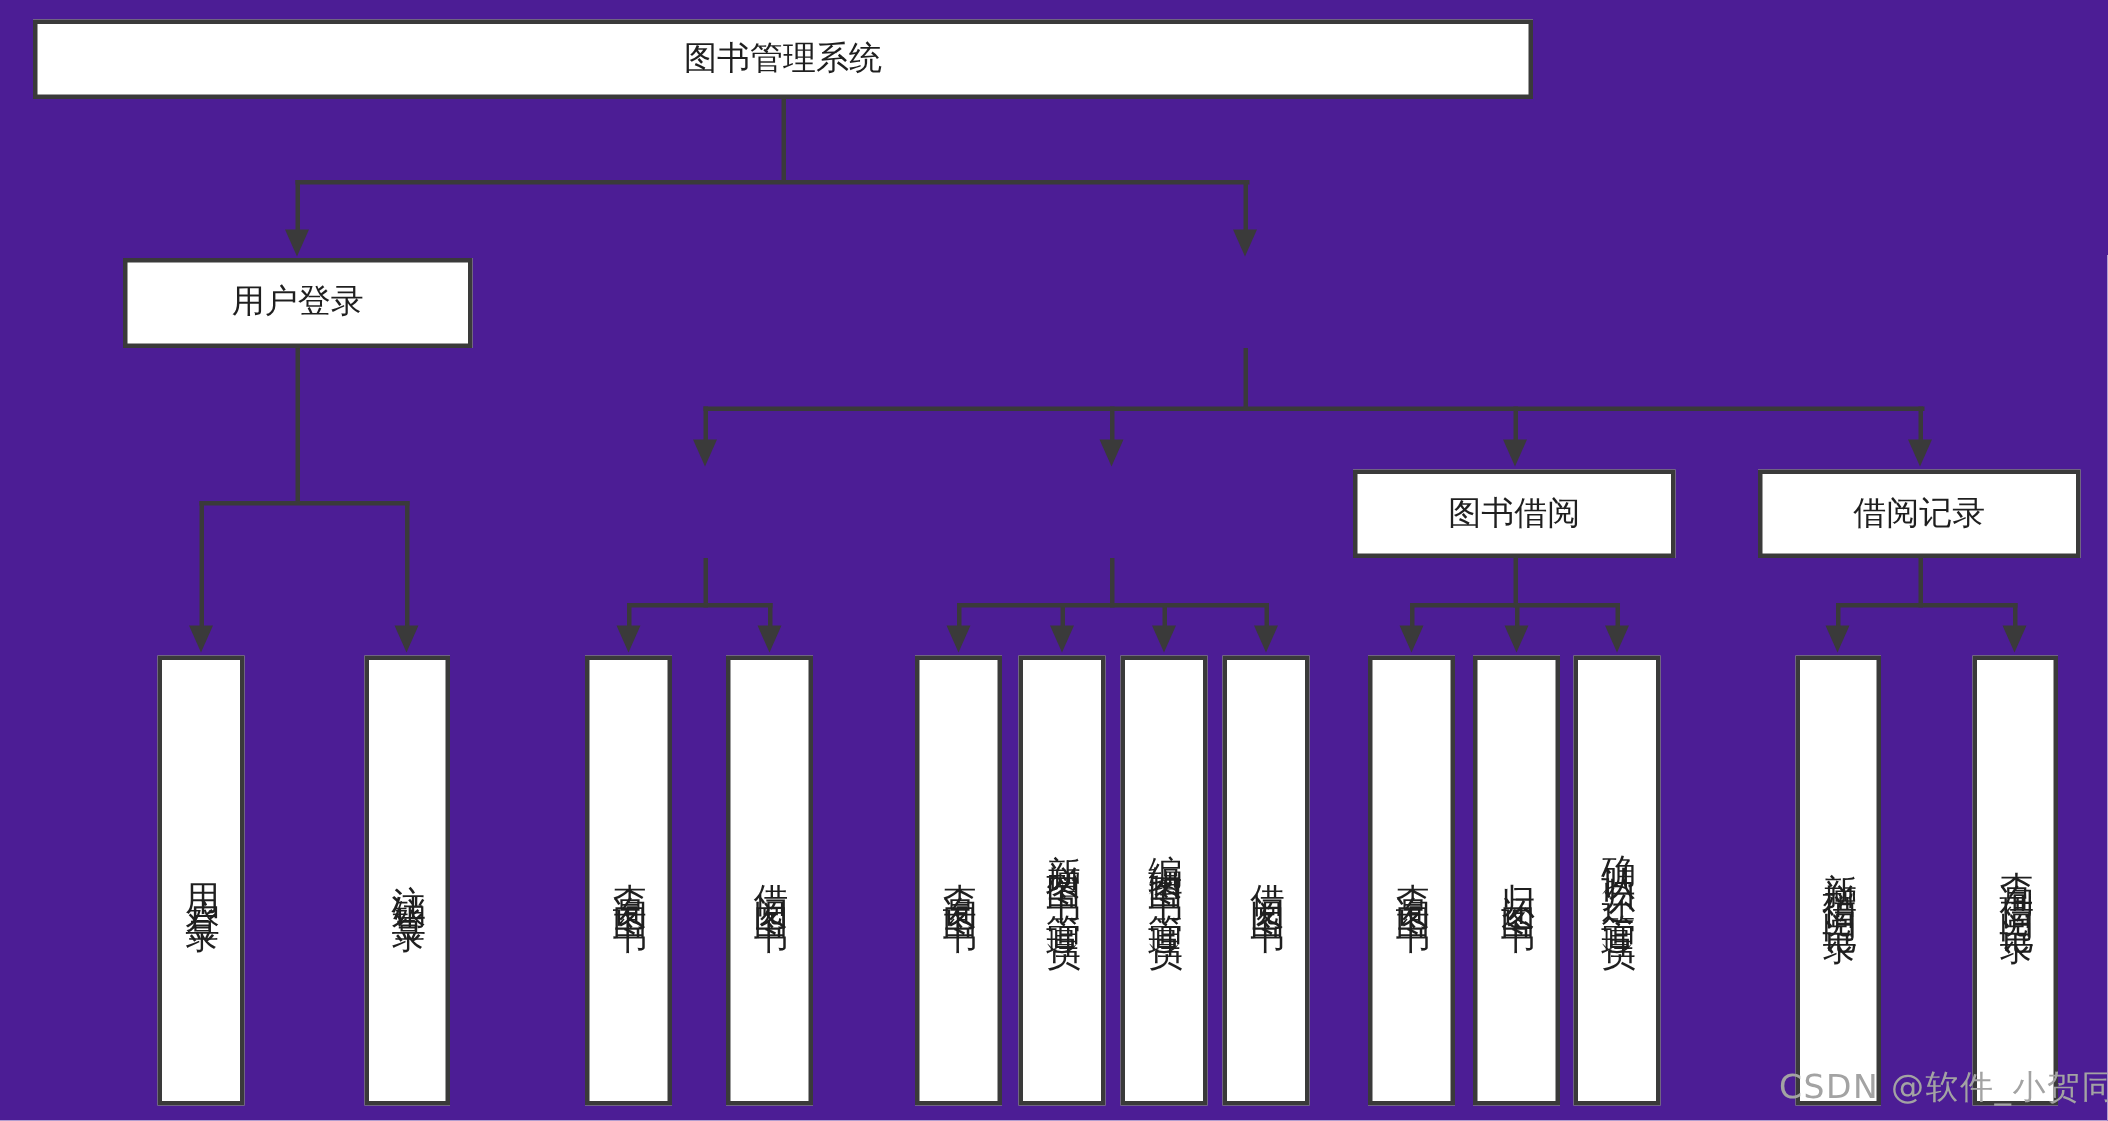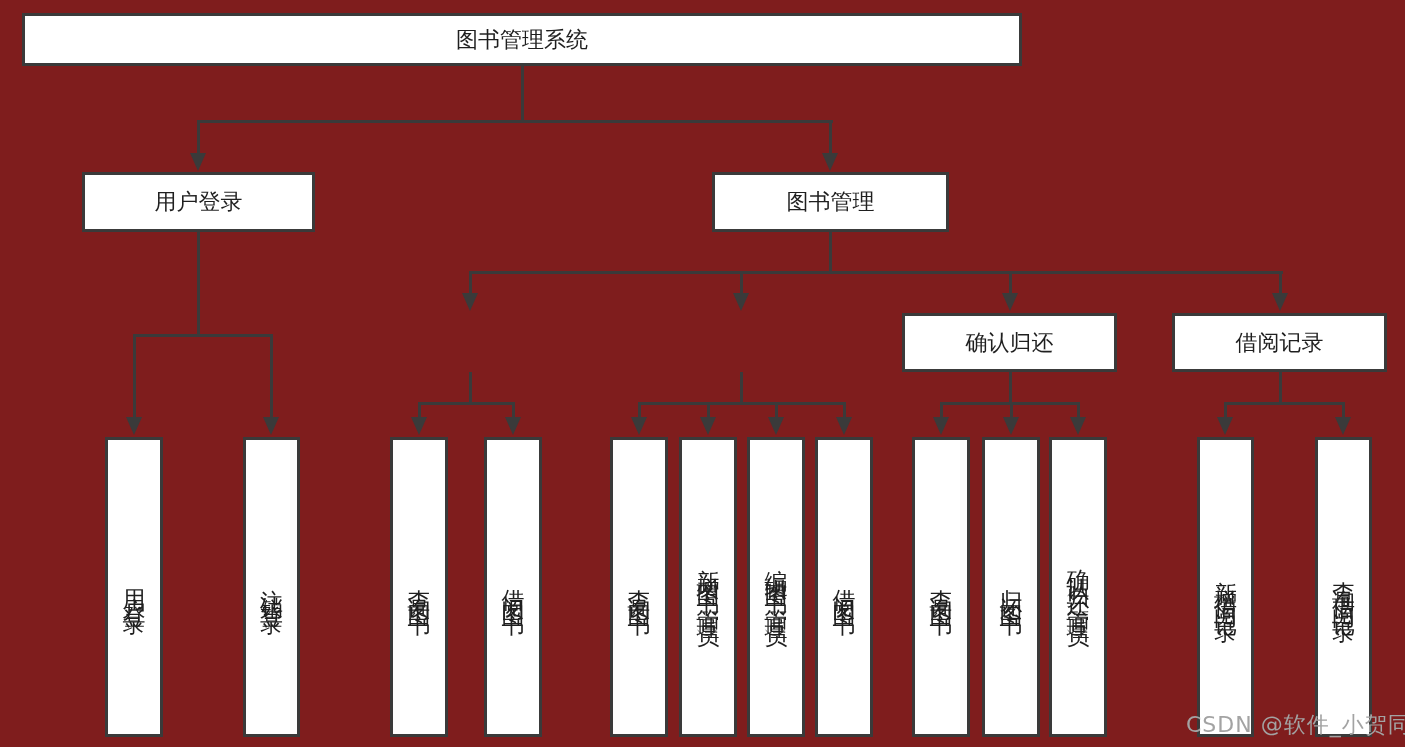--- a/index.html
+++ b/index.html
@@ -4,21 +4,21 @@
 <style>
   :root{
     --line:#3a3a3a;
     --text:#1f1f1f;
     --wm:#a3a3a3;
   }
   html,body{margin:0;padding:0;background:#ffffff;}
   .stage{
     position:relative;
     width:1405px;height:747px;
-    background:#7f1d1d;
+    background:#4c1d95;
     overflow:hidden;
     font-family:"DejaVu Sans","Liberation Sans",sans-serif;
     color:var(--text);
   }
   .node{
     position:absolute;
     box-sizing:border-box;
     border:3px solid var(--line);
     background:#ffffff;
     display:flex;
@@ -118,26 +118,23 @@
   <div class="arrow" style="left:1217px;top:417px"></div>
   <div class="arrow" style="left:1335px;top:417px"></div>
 
   <div class="node" style="left:22px;top:13px;width:1000px;height:53px">
     <span>图书管理系统</span>
   </div>
 
   <div class="node" style="left:82px;top:172px;width:233px;height:60px">
     <span>用户登录</span>
   </div>
-  <div class="node" style="left:712px;top:172px;width:237px;height:60px">
-    <span>图书管理</span>
-  </div>
 
   <div class="node" style="left:902px;top:313px;width:215px;height:59px">
-    <span>确认归还</span>
+    <span>图书借阅</span>
   </div>
   <div class="node" style="left:1172px;top:313px;width:215px;height:59px">
     <span>借阅记录</span>
   </div>
 
   <div class="node leaf" style="left:105px;top:437px;width:58px;height:300px">
     <span class="vtxt">用户登录</span>
   </div>
   <div class="node leaf" style="left:243px;top:437px;width:57px;height:300px">
     <span class="vtxt">注销登录</span>

